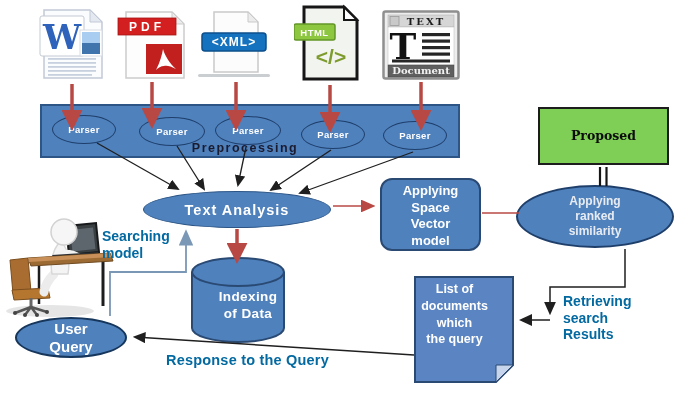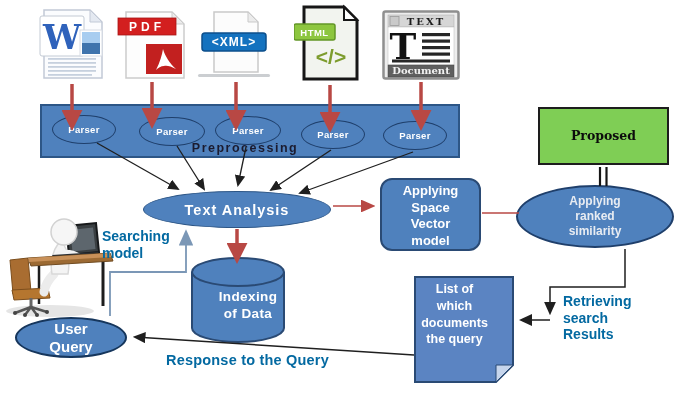--- a/index.html
+++ b/index.html
@@ -187,22 +187,22 @@
     <div>of Data</div>
   </div>
 
   <div class="abs ellipse user-query">
     <div>User</div>
     <div>Query</div>
   </div>
 
   <div class="abs ranked-label">
     <div>List of</div>
+    <div>documents</div>
     <div>which</div>
-    <div>documents</div>
     <div>the query</div>
   </div>
 
   <div class="abs flow-label lbl-searching">
     <div>Searching</div>
     <div>model</div>
   </div>
   <div class="abs flow-label lbl-retrieving">
     <div>Retrieving</div>
     <div>search</div>

